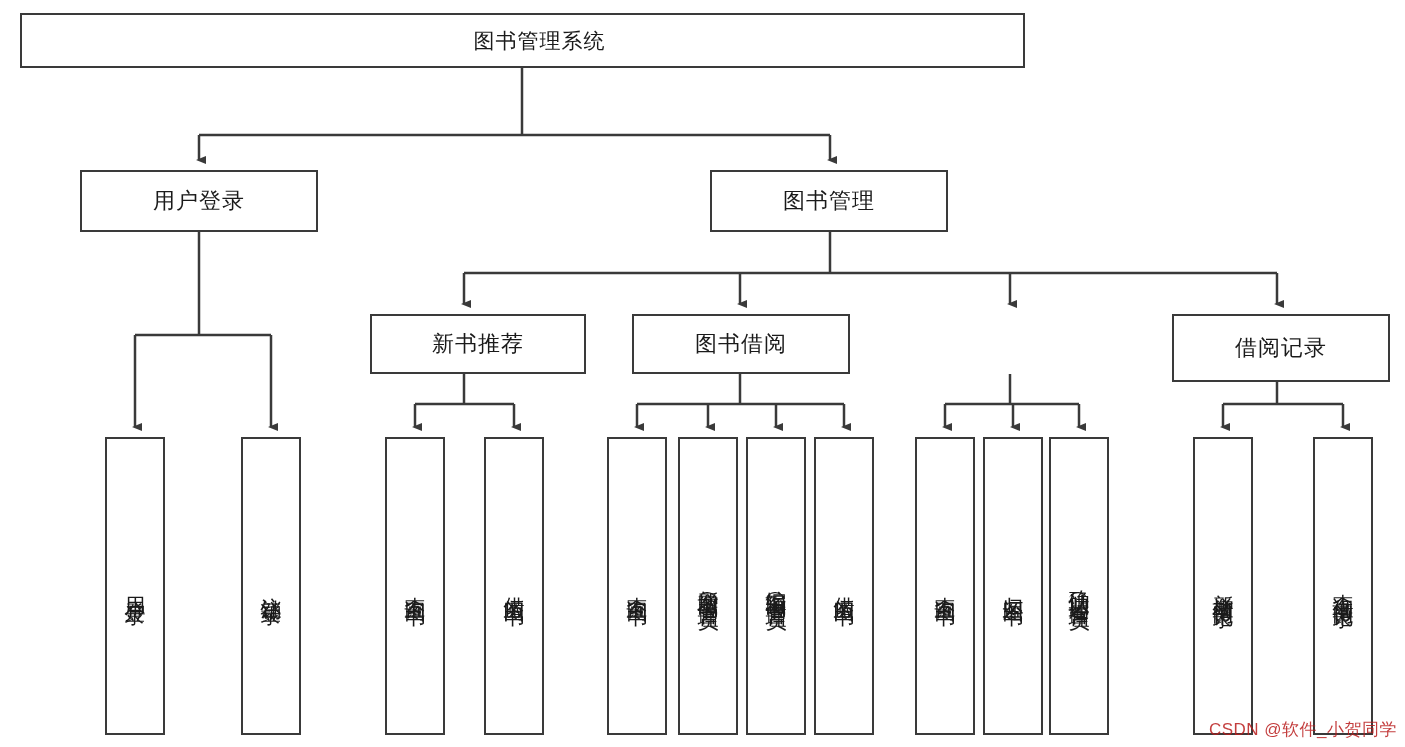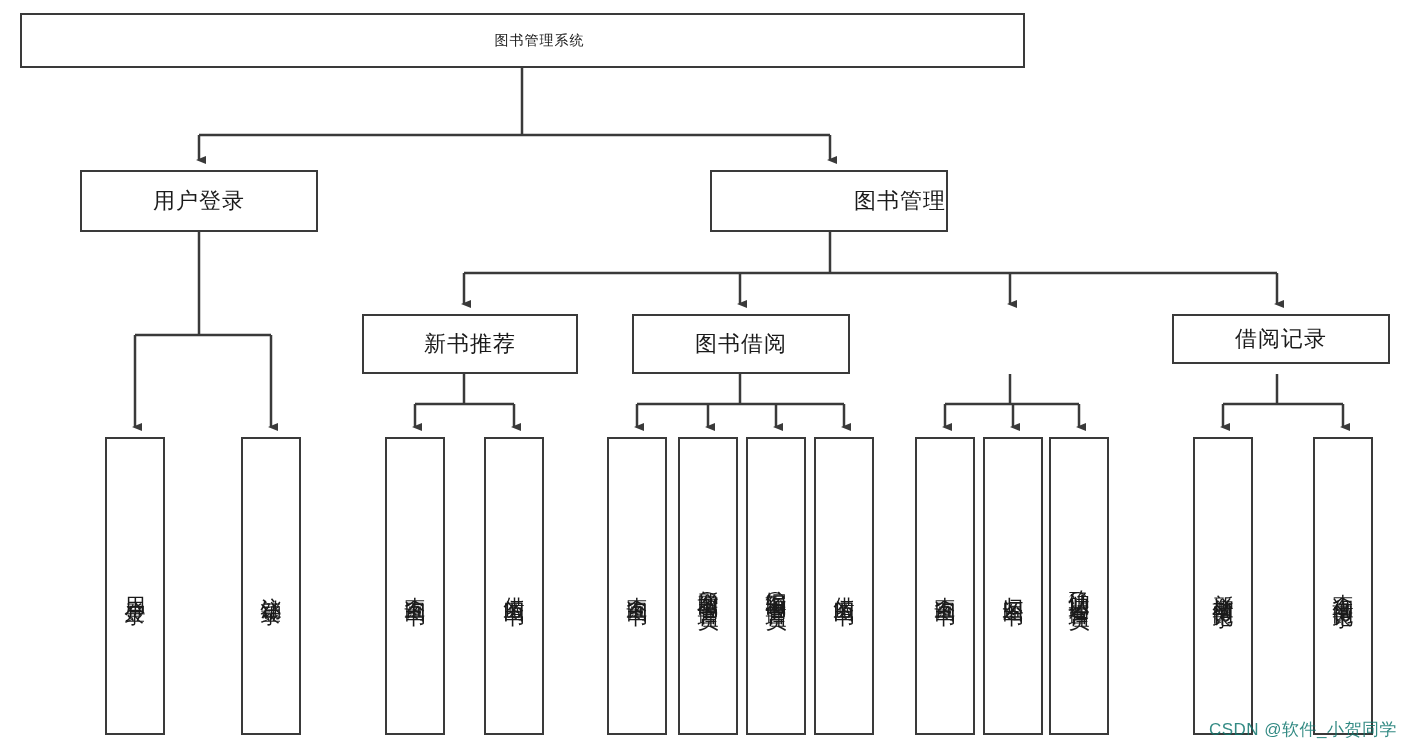--- a/index.html
+++ b/index.html
@@ -26,21 +26,21 @@
     align-items: center;
     justify-content: center;
     color: #1a1a1a;
   }
   .node.h {
     font-size: 22px;
     line-height: 1.2;
     letter-spacing: 1px;
   }
   .node.root {
-    font-size: 14px;
+    font-size: 21px;
     letter-spacing: 1px;
     padding-left: 34px;
   }
   .node.leaf {
     writing-mode: vertical-rl;
     text-orientation: upright;
     font-size: 21px;
     letter-spacing: 3px;
     padding: 4px 0;
   }
@@ -56,21 +56,21 @@
     top: 0;
     width: 1405px;
     height: 747px;
     pointer-events: none;
   }
   .watermark {
     position: absolute;
     right: 8px;
     bottom: 6px;
     font-size: 17px;
-    color: #0f766e;
+    color: #b91c1c;
     opacity: 0.85;
     white-space: nowrap;
     letter-spacing: 0.5px;
   }
 </style>
 </head>
 <body>
 
 <div id="canvas">
 
@@ -124,31 +124,31 @@
     </g>
   </svg>
 
   <div class="node root" style="left:20px; top:13px; width:1005px; height:55px;">
     <span>图书管理系统</span>
   </div>
 
   <div class="node h" style="left:80px; top:170px; width:238px; height:62px;">
     <span>用户登录</span>
   </div>
-  <div class="node h" style="left:710px; top:170px; width:238px; height:62px;justify-content:flex-end;">
+  <div class="node h" style="left:710px; top:170px; width:238px; height:62px;">
     <span>图书管理</span>
   </div>
 
-  <div class="node h" style="left:362px; top:314px; width:216px; height:60px;font-family:Liberation Serif, serif;">
+  <div class="node h" style="left:370px; top:314px; width:216px; height:60px;font-family:Liberation Serif, serif;">
     <span>新书推荐</span>
   </div>
   <div class="node h" style="left:632px; top:314px; width:218px; height:60px;text-align:right;">
     <span>图书借阅</span>
   </div>
-  <div class="node h" style="left:1172px; top:314px; width:218px; height:50px;">
+  <div class="node h" style="left:1172px; top:314px; width:218px; height:68px;">
     <span>借阅记录</span>
   </div>
 
   <div class="node leaf" style="left:105px; top:437px; width:60px; height:298px;">
     <span class="vtext">用户登录</span>
   </div>
   <div class="node leaf" style="left:241px; top:437px; width:60px; height:298px;">
     <span class="vtext">注销登录</span>
   </div>
 

